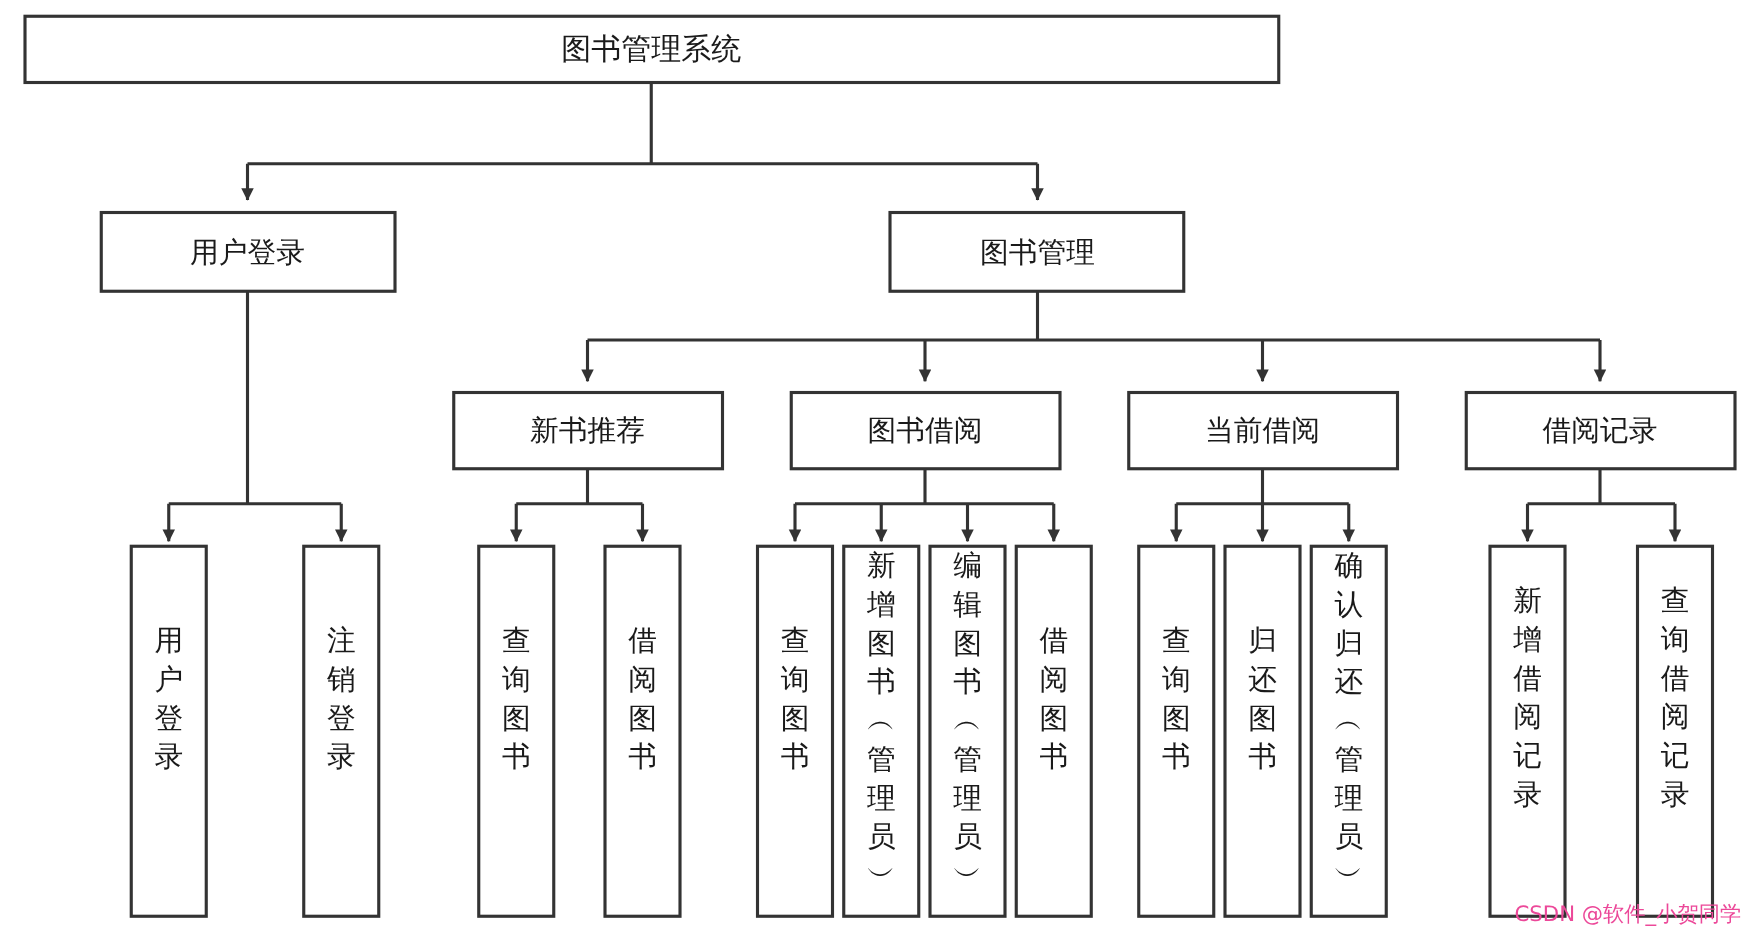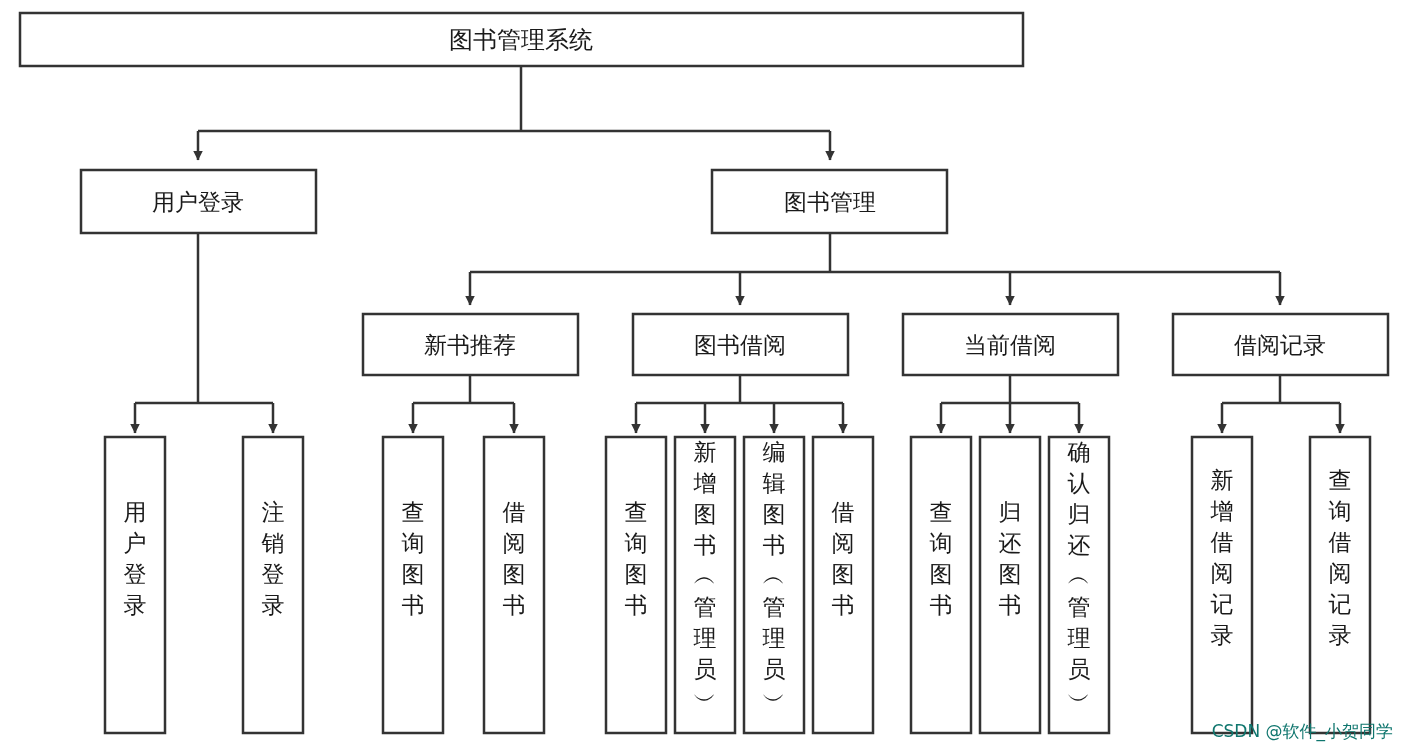--- a/index.html
+++ b/index.html
@@ -48,21 +48,21 @@
   .arrow-head {
     fill: #333333;
     stroke: none;
   }
   .watermark {
     position: absolute;
     right: 12px;
     bottom: 4px;
     font-family: "DejaVu Sans", "Liberation Sans", sans-serif;
     font-size: 17px;
-    color: #0f766e;
+    color: #ec4899;
     white-space: nowrap;
     pointer-events: none;
     user-select: none;
   }
 </style>
 </head>
 <body>
 
 <svg id="diagram" viewBox="0 0 1405 747" xmlns="http://www.w3.org/2000/svg">
 

